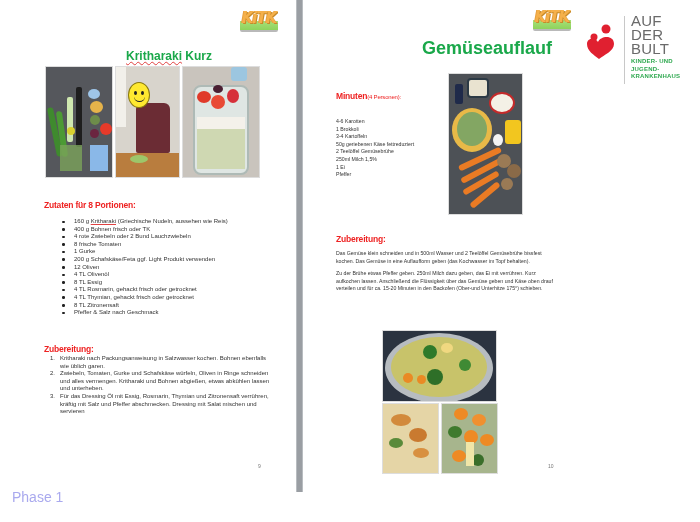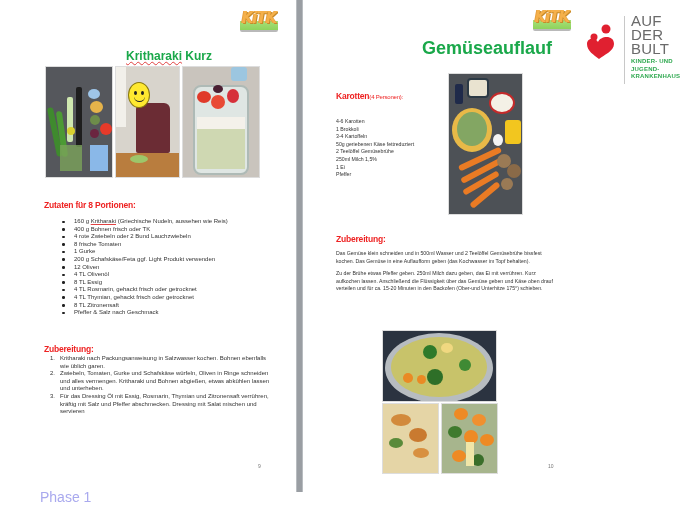--- a/index.html
+++ b/index.html
@@ -73,21 +73,21 @@
   .smiley::before { left: 5px; } .smiley::after { right: 5px; }
   .smiley .mouth { position: absolute; left: 5px; top: 13px; width: 11px; height: 6px; border-bottom: 1.5px solid #222; border-radius: 0 0 8px 8px; }
 
   
   #adb-logo { position: absolute; left: 584px; top: 12px; width: 116px; height: 78px; }
   .adb-heart { position: absolute; left: 0; top: 12px; width: 34px; height: 36px; }
   .adb-sep { position: absolute; left: 40px; top: 4px; width: 1px; height: 68px; background: #c8c8c8; }
   .adb-word { position: absolute; left: 47px; font-size: 15px; line-height: 14px; color: #6a6a6a; font-weight: normal; letter-spacing: 0.2px; }
   .adb-sub { position: absolute; left: 47px; top: 46px; font-size: 6px; line-height: 7.5px; color: #2ea84f; font-weight: bold; letter-spacing: 0.2px; }
 
-  #phase-label { position: absolute; left: 12px; top: 489px; font-size: 14px; color: #a9a9ee; margin-left: 28px; }
+  #phase-label { position: absolute; left: 12px; top: 489px; font-size: 14px; color: #a9a9ee; }
 </style>
 </head>
 <body>
 
 <div class="page" id="page-left">
   <div class="kitk" id="kitk-left">
       <span>KiTK</span>
     </div>
 
   <div class="title" id="title-left"><span class="sp">Kritharaki</span><span> Kurz</span></div>
@@ -177,21 +177,21 @@
   <div class="adb-word" style="top:30px;">BULT</div>
   <div class="adb-sub">
     <div>KINDER- UND</div>
     <div>JUGEND-</div>
     <div>KRANKENHAUS</div>
   </div>
 </div>
 
 <div class="title" id="title-right">Gemüseauflauf</div>
 
-<div class="section-h" style="left:336px;top:91px;"><span>Karotten</span><small>(4 Personen):</small></div>
+<div class="section-h" style="left:336px;top:91px;"><span>Minuten</span><small>(4 Personen):</small></div>
 
 <div class="plain" id="ing-right">
   <div>4-6 Karotten</div>
   <div>1 Brokkoli</div>
   <div>3-4 Kartoffeln</div>
   <div>50g geriebenen Käse fettreduziert</div>
   <div>2 Teelöffel Gemüsebrühe</div>
   <div>250ml Milch 1,5%</div>
   <div>1 Ei</div>
   <div>Pfeffer</div>

